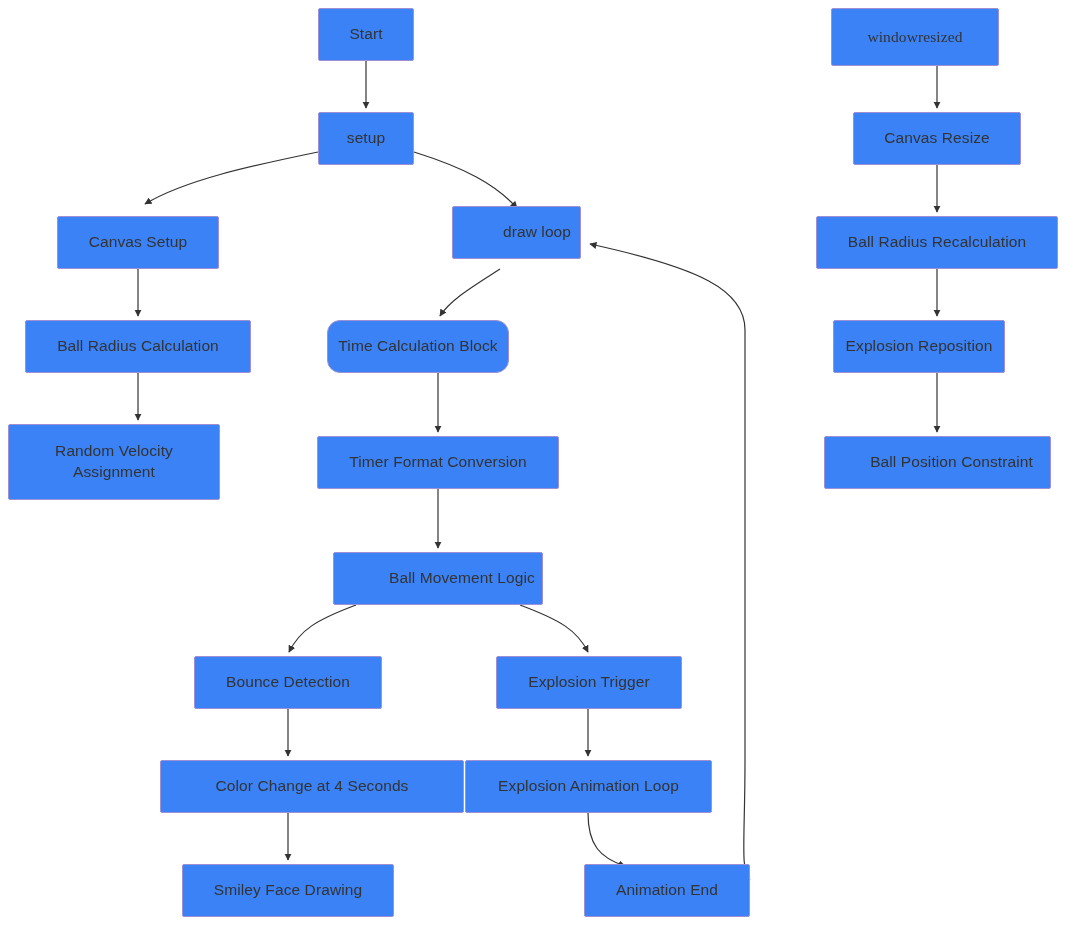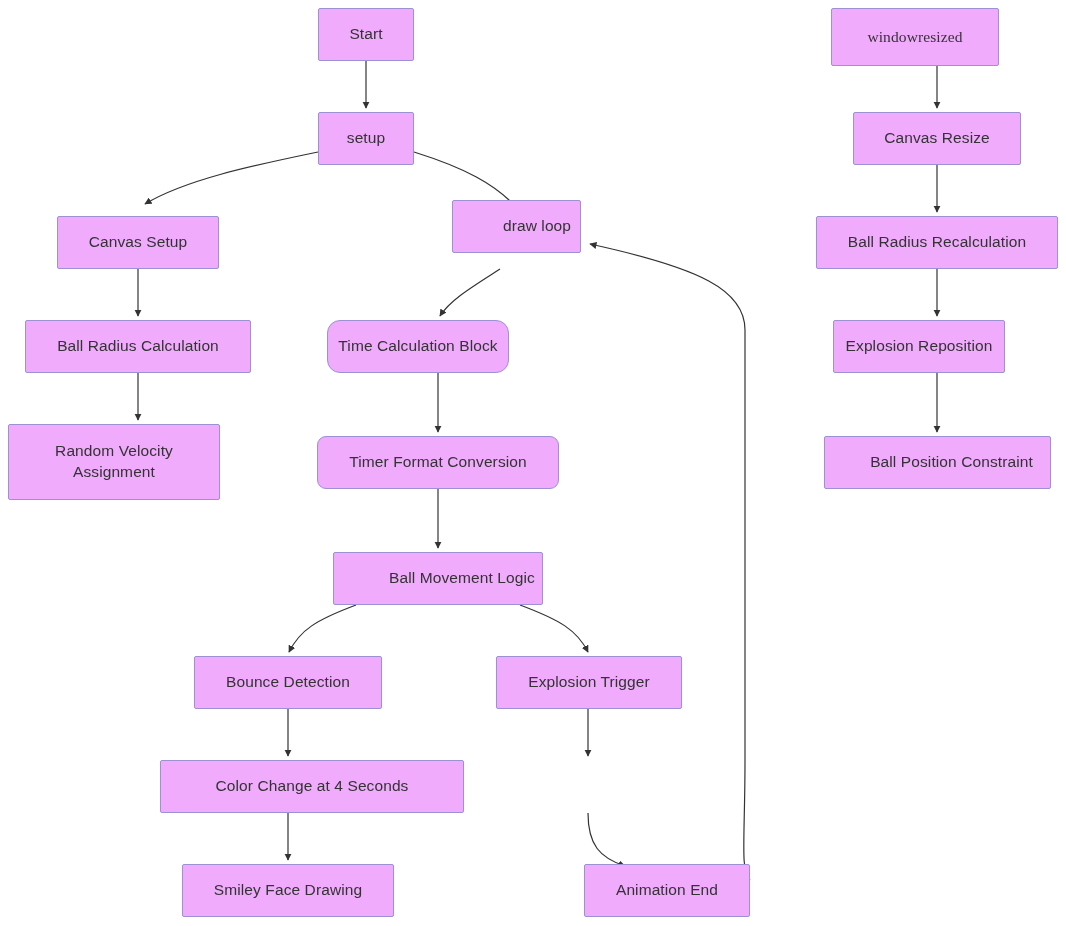--- a/index.html
+++ b/index.html
@@ -23,21 +23,21 @@
     position: absolute;
     left: 0;
     top: 0;
     width: 1066px;
     height: 926px;
     pointer-events: none;
   }
   .node {
     position: absolute;
     box-sizing: border-box;
-    background: #f0abfc;
+    background: #3b82f6;
     border: 1px solid #9D90D4;
     border-radius: 2px;
     display: flex;
     align-items: center;
     justify-content: center;
     text-align: center;
     color: #333333;
     font-size: 15.5px;
     line-height: 1.35;
     font-family: "Liberation Sans", sans-serif;
@@ -75,30 +75,31 @@
       <path d="M 937 61 L 937 108"></path>
       <path d="M 937 165 L 937 212"></path>
       <path d="M 937 269 L 937 316"></path>
       <path d="M 937 373 L 937 432"></path>
     </g>
   </svg>
 
   <div class="node" style="left:318px; top:8px;   width:96px;  height:53px;">Start</div>
   <div class="node" style="left:318px; top:112px; width:96px;  height:53px;">setup</div>
   <div class="node" style="left:57px;  top:216px; width:162px; height:53px;">Canvas Setup</div>
-  <div class="node" style="left:452px; top:200px; width:129px; height:53px;padding-left:41px;">draw loop</div>
+  <div class="node" style="left:452px; top:206px; width:129px; height:53px;padding-left:41px;">draw loop</div>
   <div class="node" style="left:25px;  top:320px; width:226px; height:53px;">Ball Radius Calculation</div>
   <div class="node" style="left:327px; top:320px; width:182px; height:53px;border-radius:13px;">Time Calculation Block</div>
   <div class="node" style="left:8px; top:424px; width:212px; height:76px;">Random Velocity
 Assignment</div>
-  <div class="node" style="left:317px; top:436px; width:242px; height:53px;border-radius:9px;">Timer Format Conversion</div>
+  <div class="node" style="left:317px; top:436px; width:242px; height:53px;">Timer Format Conversion</div>
   <div class="node" style="left:333px; top:552px; width:210px; height:53px;padding-left:48px;">Ball Movement Logic</div>
   <div class="node" style="left:194px; top:656px; width:188px; height:53px;">Bounce Detection</div>
   <div class="node" style="left:496px; top:656px; width:186px; height:53px;">Explosion Trigger</div>
   <div class="node" style="left:160px; top:760px; width:304px; height:53px;">Color Change at 4 Seconds</div>
+  <div class="node" style="left:465px; top:760px; width:247px; height:53px;">Explosion Animation Loop</div>
   <div class="node" style="left:182px; top:864px; width:212px; height:53px;">Smiley Face Drawing</div>
   <div class="node" style="left:584px; top:864px; width:166px; height:53px;">Animation End</div>
 
   <div class="node" style="left:831px; top:8px;   width:168px; height:58px;font-family:Liberation Serif, serif;">windowresized</div>
   <div class="node" style="left:853px; top:112px; width:168px; height:53px;">Canvas Resize</div>
   <div class="node" style="left:816px; top:216px; width:242px; height:53px;">Ball Radius Recalculation</div>
   <div class="node" style="left:833px; top:320px; width:172px; height:53px;">Explosion Reposition</div>
   <div class="node" style="left:824px; top:436px; width:227px; height:53px;padding-left:28px;">Ball Position Constraint</div>
 
 </div>

